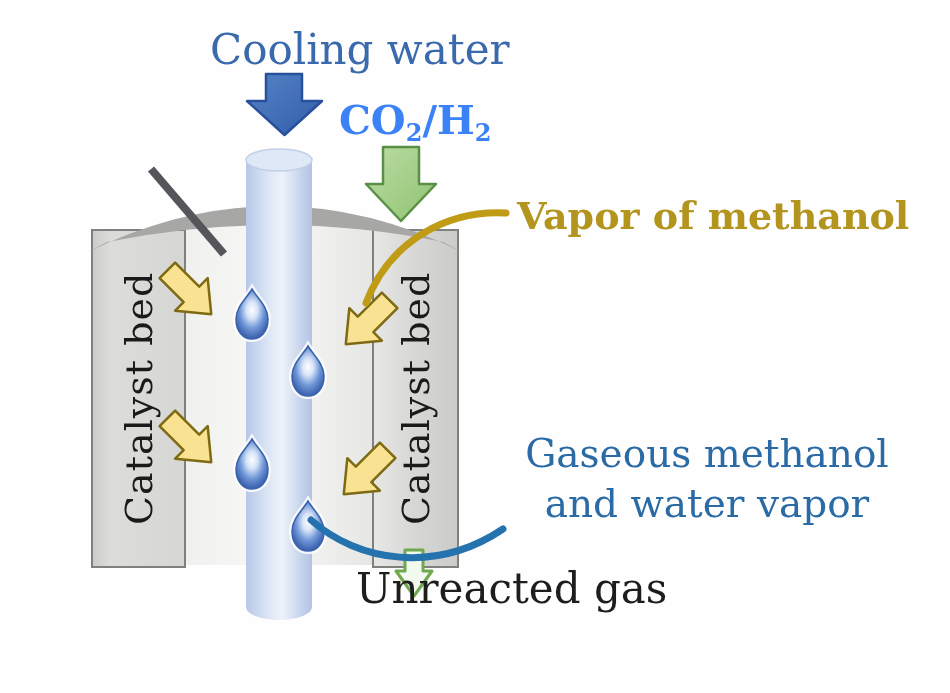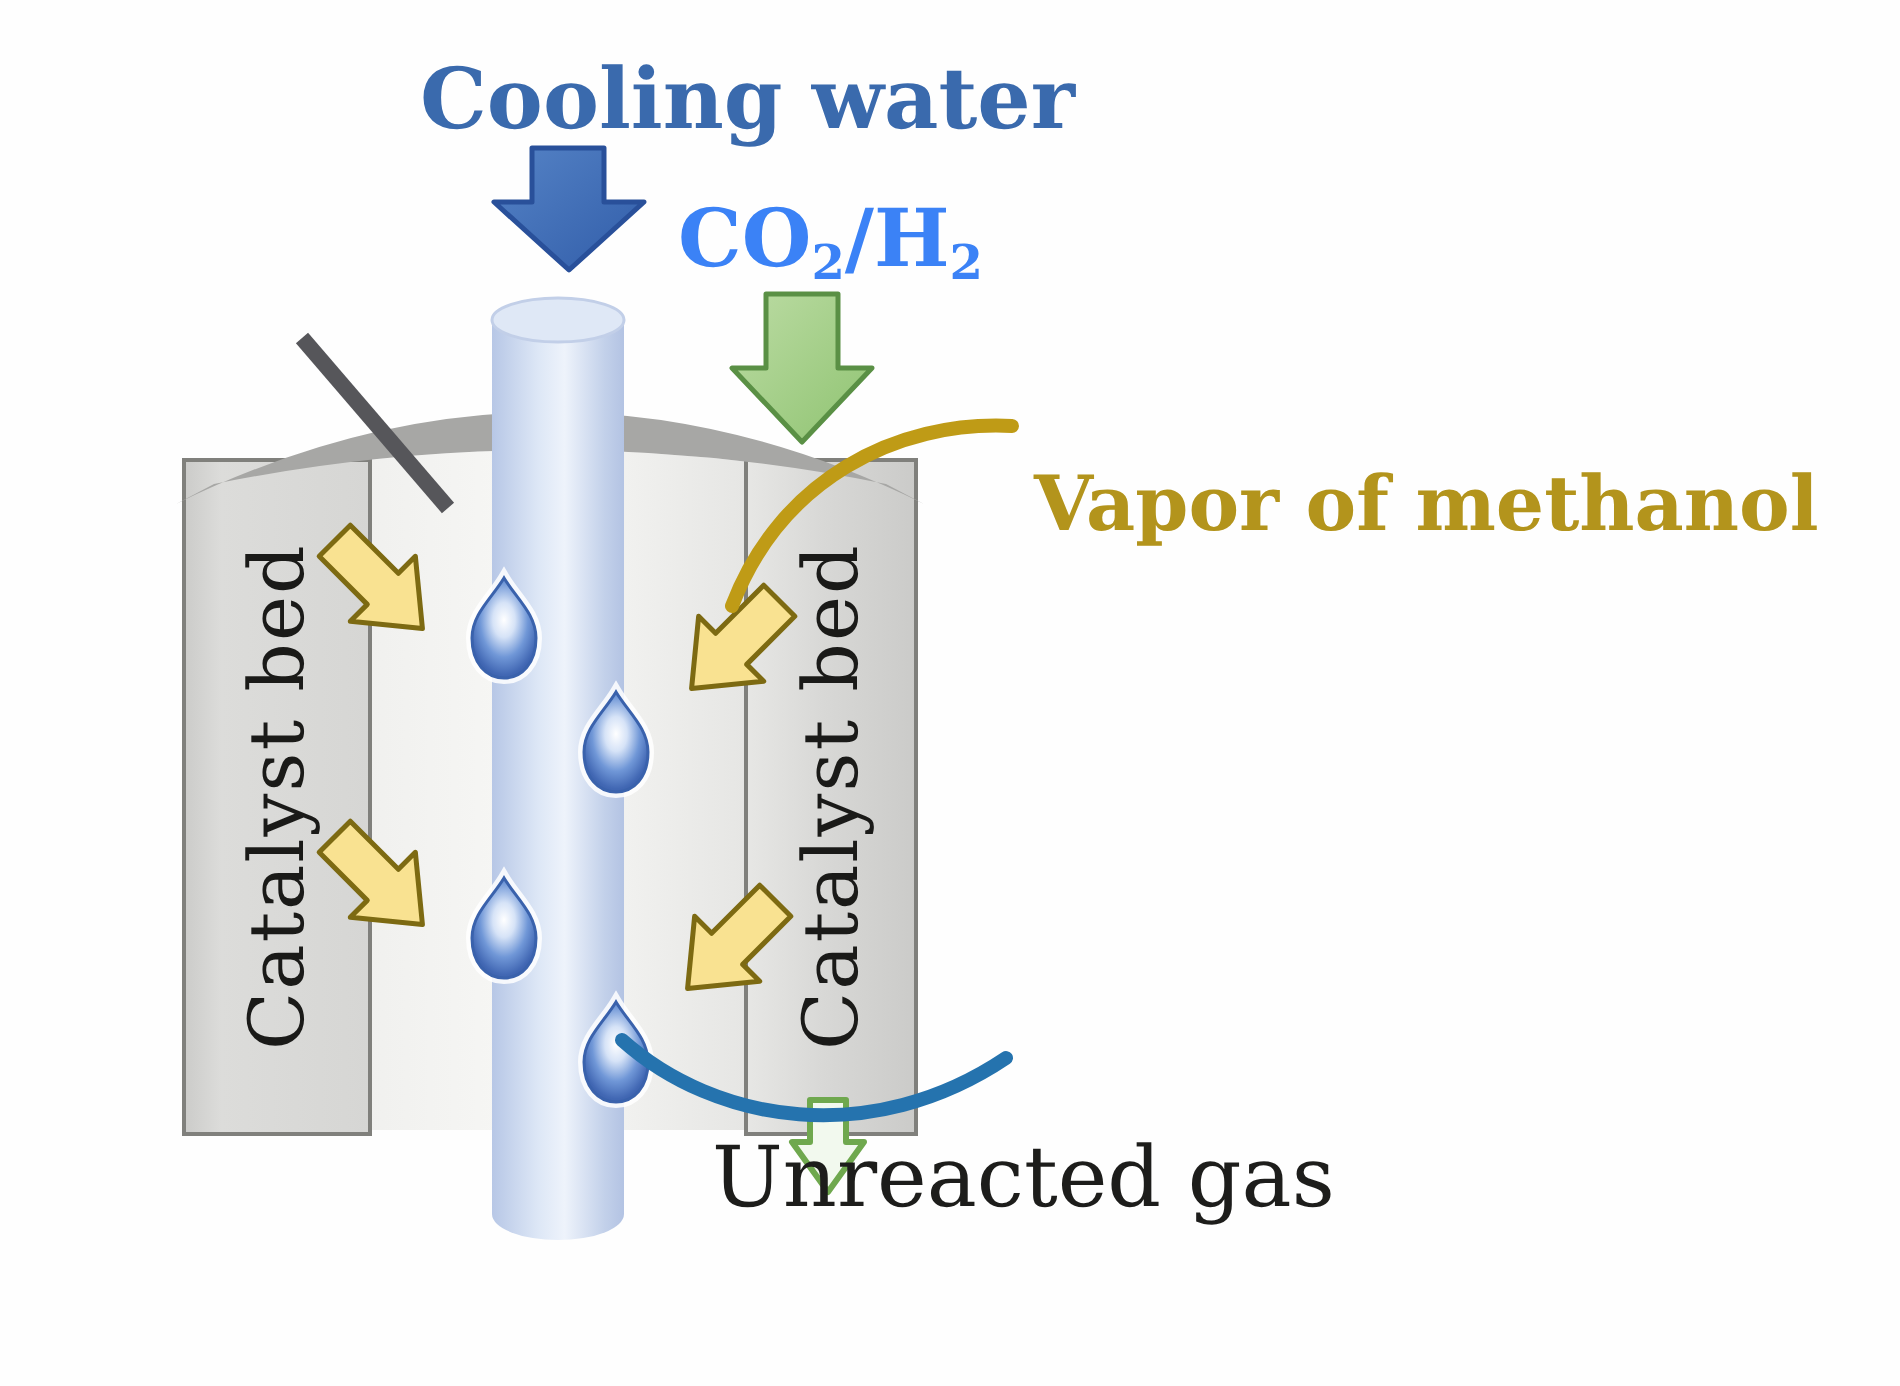--- a/index.html
+++ b/index.html
@@ -2,21 +2,21 @@
 <html><head>
 <meta charset="utf-8">
 <style>
   html,body{margin:0;padding:0;background:#ffffff;}
   #stage{
     position:relative;width:950px;height:693px;background:#fefefe;
     font-family:"DejaVu Serif", serif;overflow:hidden;
   }
   #diagram-svg{position:absolute;left:0;top:0;}
   .lbl{position:absolute;white-space:nowrap;line-height:1.2;}
-  .lbl-cooling{left:210px;top:25px;font-size:42px;font-weight:bold;}
+  .lbl-cooling{left:210px;top:25px;font-size:42px;}
   .lbl-co2{left:339px;top:96px;font-size:40px;font-weight:bold;color:#1a1a1a;}
   .lbl-co2 .sub{font-size:0.6em;vertical-align:-0.28em;}
   .lbl-space{left:32px;top:102px;font-size:42px;}
   .lbl-vapor{left:517px;top:192px;font-size:38px;font-weight:bold;line-height:1.25;}
   .lbl-gaseous{left:492px;top:429px;width:430px;text-align:center;font-size:39px;line-height:1.27;white-space:nowrap;}
   .lbl-unreacted{left:356px;top:564px;font-size:42px;}
   .bed-label{
     position:absolute;display:flex;align-items:center;justify-content:center;
     writing-mode:vertical-rl;transform:rotate(180deg);
     font-size:38px;letter-spacing:1px;white-space:nowrap;
@@ -117,23 +117,27 @@
     <path d="M405,550 L423,550 L423,571 L432,571 L414,596 L396,571 L405,571 Z" fill="#f2f9ee" stroke="#6fa84e" stroke-width="3" stroke-linejoin="round"></path>
 
     <path d="M311,520 C358,562 436,574 503,529" fill="none" stroke="#2573ae" stroke-width="7" stroke-linecap="round"></path>
   </svg>
 
   <div class="lbl lbl-cooling" style="color: rgb(58, 106, 173);">Cooling water</div>
 
   <div class="lbl lbl-co2" style="color: #3b82f6;"><span>CO</span><span class="sub">2</span><span>/</span><span>H</span><span class="sub">2</span></div>
 
 
-  <div class="lbl lbl-vapor" style="color: rgb(179, 148, 28); margin-top: 36px;">
+  <div class="lbl lbl-vapor" style="color: rgb(179, 148, 28);">
     <div>Vapor of methanol</div>
   </div>
 
+  <div class="lbl lbl-gaseous" style="color: rgb(42, 107, 166);">
+    <div>Gaseous methanol</div>
+    <div>and water vapor</div>
+  </div>
 
   <div class="lbl lbl-unreacted" style="color: rgb(29, 29, 27);">Unreacted gas</div>
 
   <div class="bed-label left" style="color: rgb(26, 26, 24);">Catalyst bed</div>
   <div class="bed-label right" style="color: rgb(26, 26, 24);">Catalyst bed</div>
 
 </div>
 
 </body></html>

